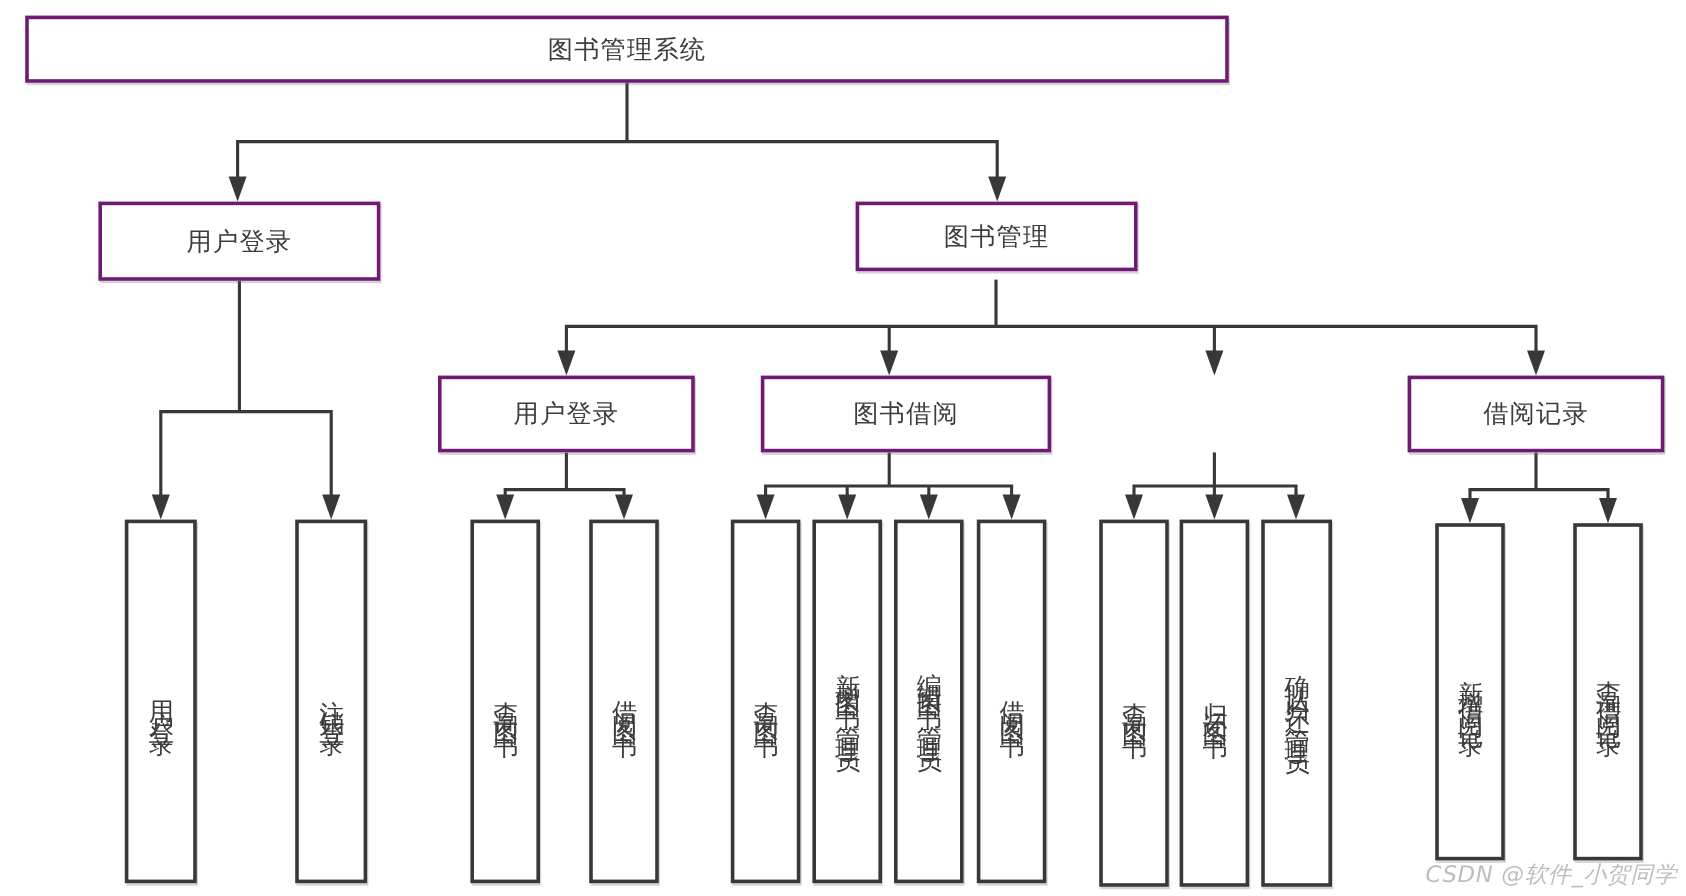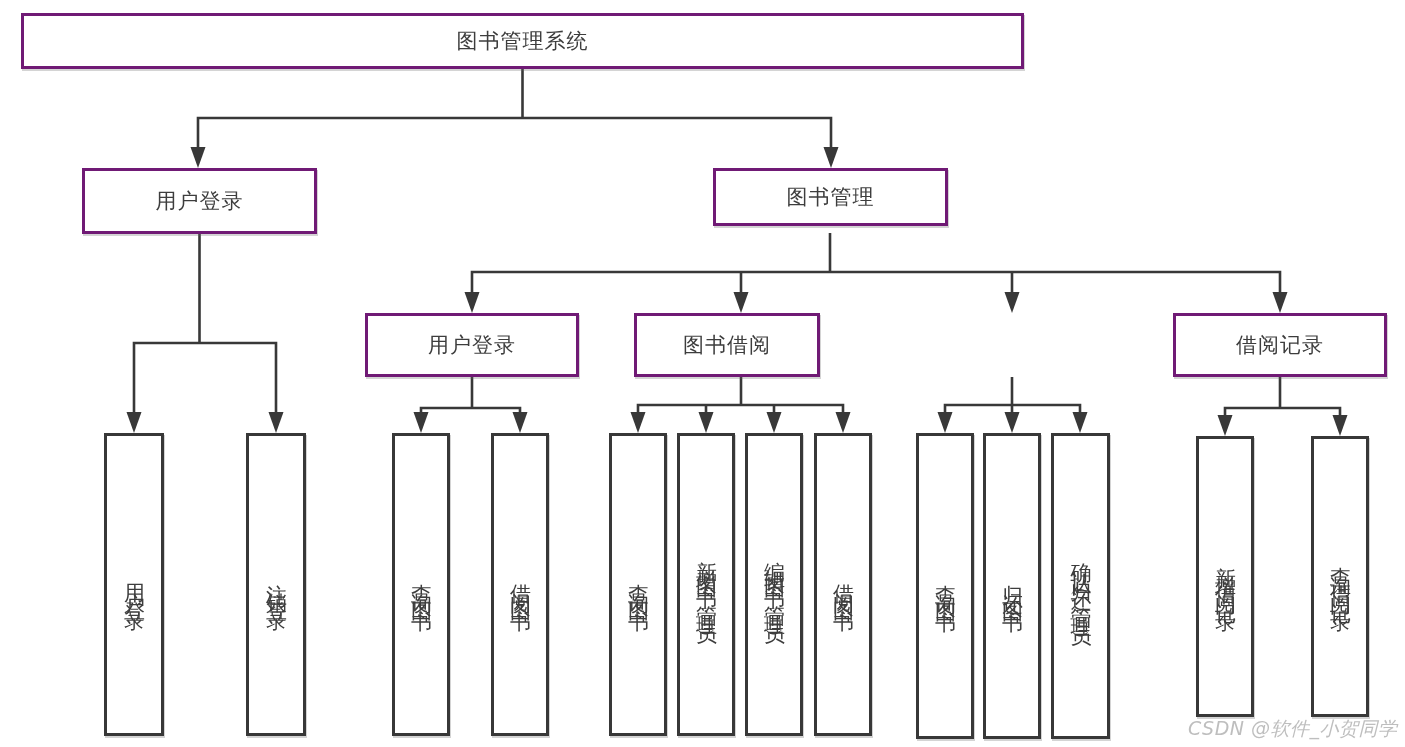--- a/index.html
+++ b/index.html
@@ -117,21 +117,21 @@
   <div class="node" style="left:82px;top:168px;width:235px;height:66px;">
     <span>用户登录</span>
   </div>
   <div class="node" style="left:713px;top:168px;width:235px;height:58px;">
     <span>图书管理</span>
   </div>
 
   <div class="node" style="left:365px;top:313px;width:214px;height:64px;">
     <span>用户登录</span>
   </div>
-  <div class="node" style="left:634px;top:313px;width:186px;height:64px;">
+  <div class="node" style="left:634px;top:313px;width:242px;height:64px;">
     <span>图书借阅</span>
   </div>
   <div class="node" style="left:1173px;top:313px;width:214px;height:64px;">
     <span>借阅记录</span>
   </div>
 
   <div class="col" style="left:104px;top:433px;width:60px;height:303px;">
     <span>用户登录</span>
   </div>
   <div class="col" style="left:246px;top:433px;width:60px;height:303px;">

